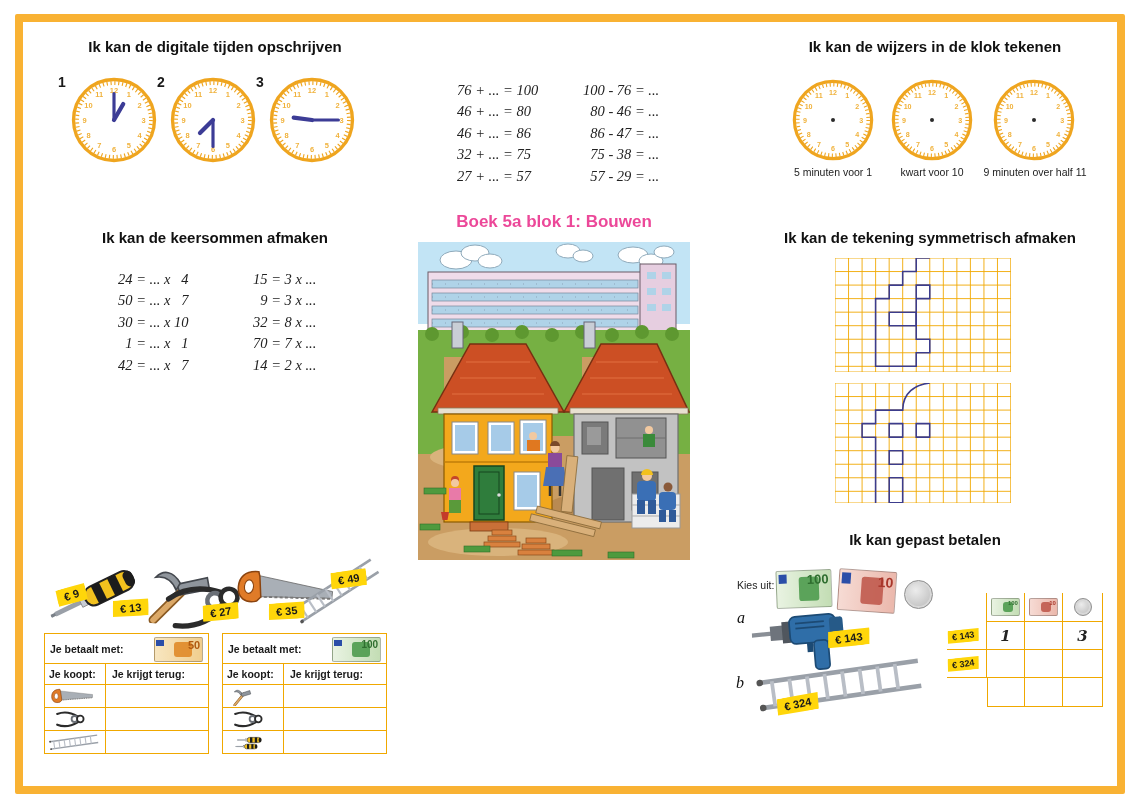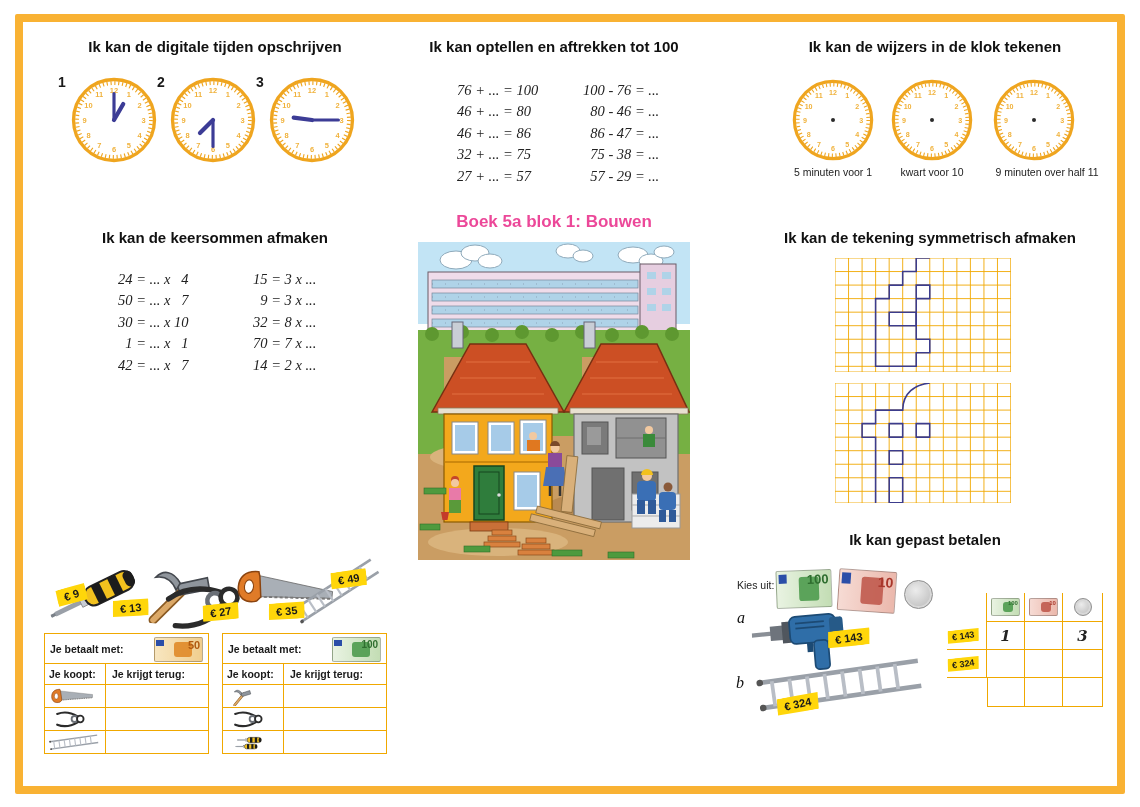--- a/index.html
+++ b/index.html
@@ -185,21 +185,20 @@
         <text x="21.0" y="70.0" class="clock-num" text-anchor="middle">8</text>
         <text x="16.5" y="53.2" class="clock-num" text-anchor="middle">9</text>
         <text x="21.0" y="36.5" class="clock-num" text-anchor="middle">10</text>
         <text x="33.2" y="24.2" class="clock-num" text-anchor="middle">11</text>
         <text x="50.0" y="19.7" class="clock-num" text-anchor="middle">12</text>
         <line x1="50" y1="50" x2="29.2" y2="47.3" class="hand hand-hour"></line>
         <line x1="50" y1="50" x2="80.0" y2="50.0" class="hand hand-min"></line>
       </svg>
   </div>
 
-  <div class="sec-title" style="left:418px;top:38px;width:272px;">Ik kan optellen en aftrekken tot 100</div>
   <div class="sum-col" style="left:457px;top:80px;">
       <span>76 + ... = 100</span>
       <span>46 + ... = 80</span>
       <span>46 + ... = 86</span>
       <span>32 + ... = 75</span>
       <span>27 + ... = 57</span>
     </div>
   <div class="sum-col" style="left:583px;top:80px;">
       <span>100 - 76 = ...</span>
       <span>  80 - 46 = ...</span>
@@ -255,21 +254,21 @@
       <text x="33.3" y="82.2" class="clock-num" text-anchor="middle">7</text>
       <text x="21.0" y="70.0" class="clock-num" text-anchor="middle">8</text>
       <text x="16.5" y="53.2" class="clock-num" text-anchor="middle">9</text>
       <text x="21.0" y="36.5" class="clock-num" text-anchor="middle">10</text>
       <text x="33.2" y="24.2" class="clock-num" text-anchor="middle">11</text>
       <text x="50.0" y="19.7" class="clock-num" text-anchor="middle">12</text>
       <circle cx="50" cy="50" r="2.4" fill="#2B2B2B"></circle>
     </svg>
   <div class="clock-label" style="left:758px;top:166px;">5 minuten voor 1</div>
   <div class="clock-label" style="left:857px;top:166px;">kwart voor 10</div>
-  <div class="clock-label" style="left:960px;top:166px;padding-left:12px;">9 minuten over half 11</div>
+  <div class="clock-label" style="left:960px;top:166px;">9 minuten over half 11</div>
 
   <div class="sec-title" style="left:60px;top:229px;width:310px;">Ik kan de keersommen afmaken</div>
   <div class="sum-col" style="left:118px;top:269px;">
       <span>24 = ... x   4</span>
       <span>50 = ... x   7</span>
       <span>30 = ... x 10</span>
       <span>  1 = ... x   1</span>
       <span>42 = ... x   7</span>
     </div>
   <div class="sum-col" style="left:253px;top:269px;">

